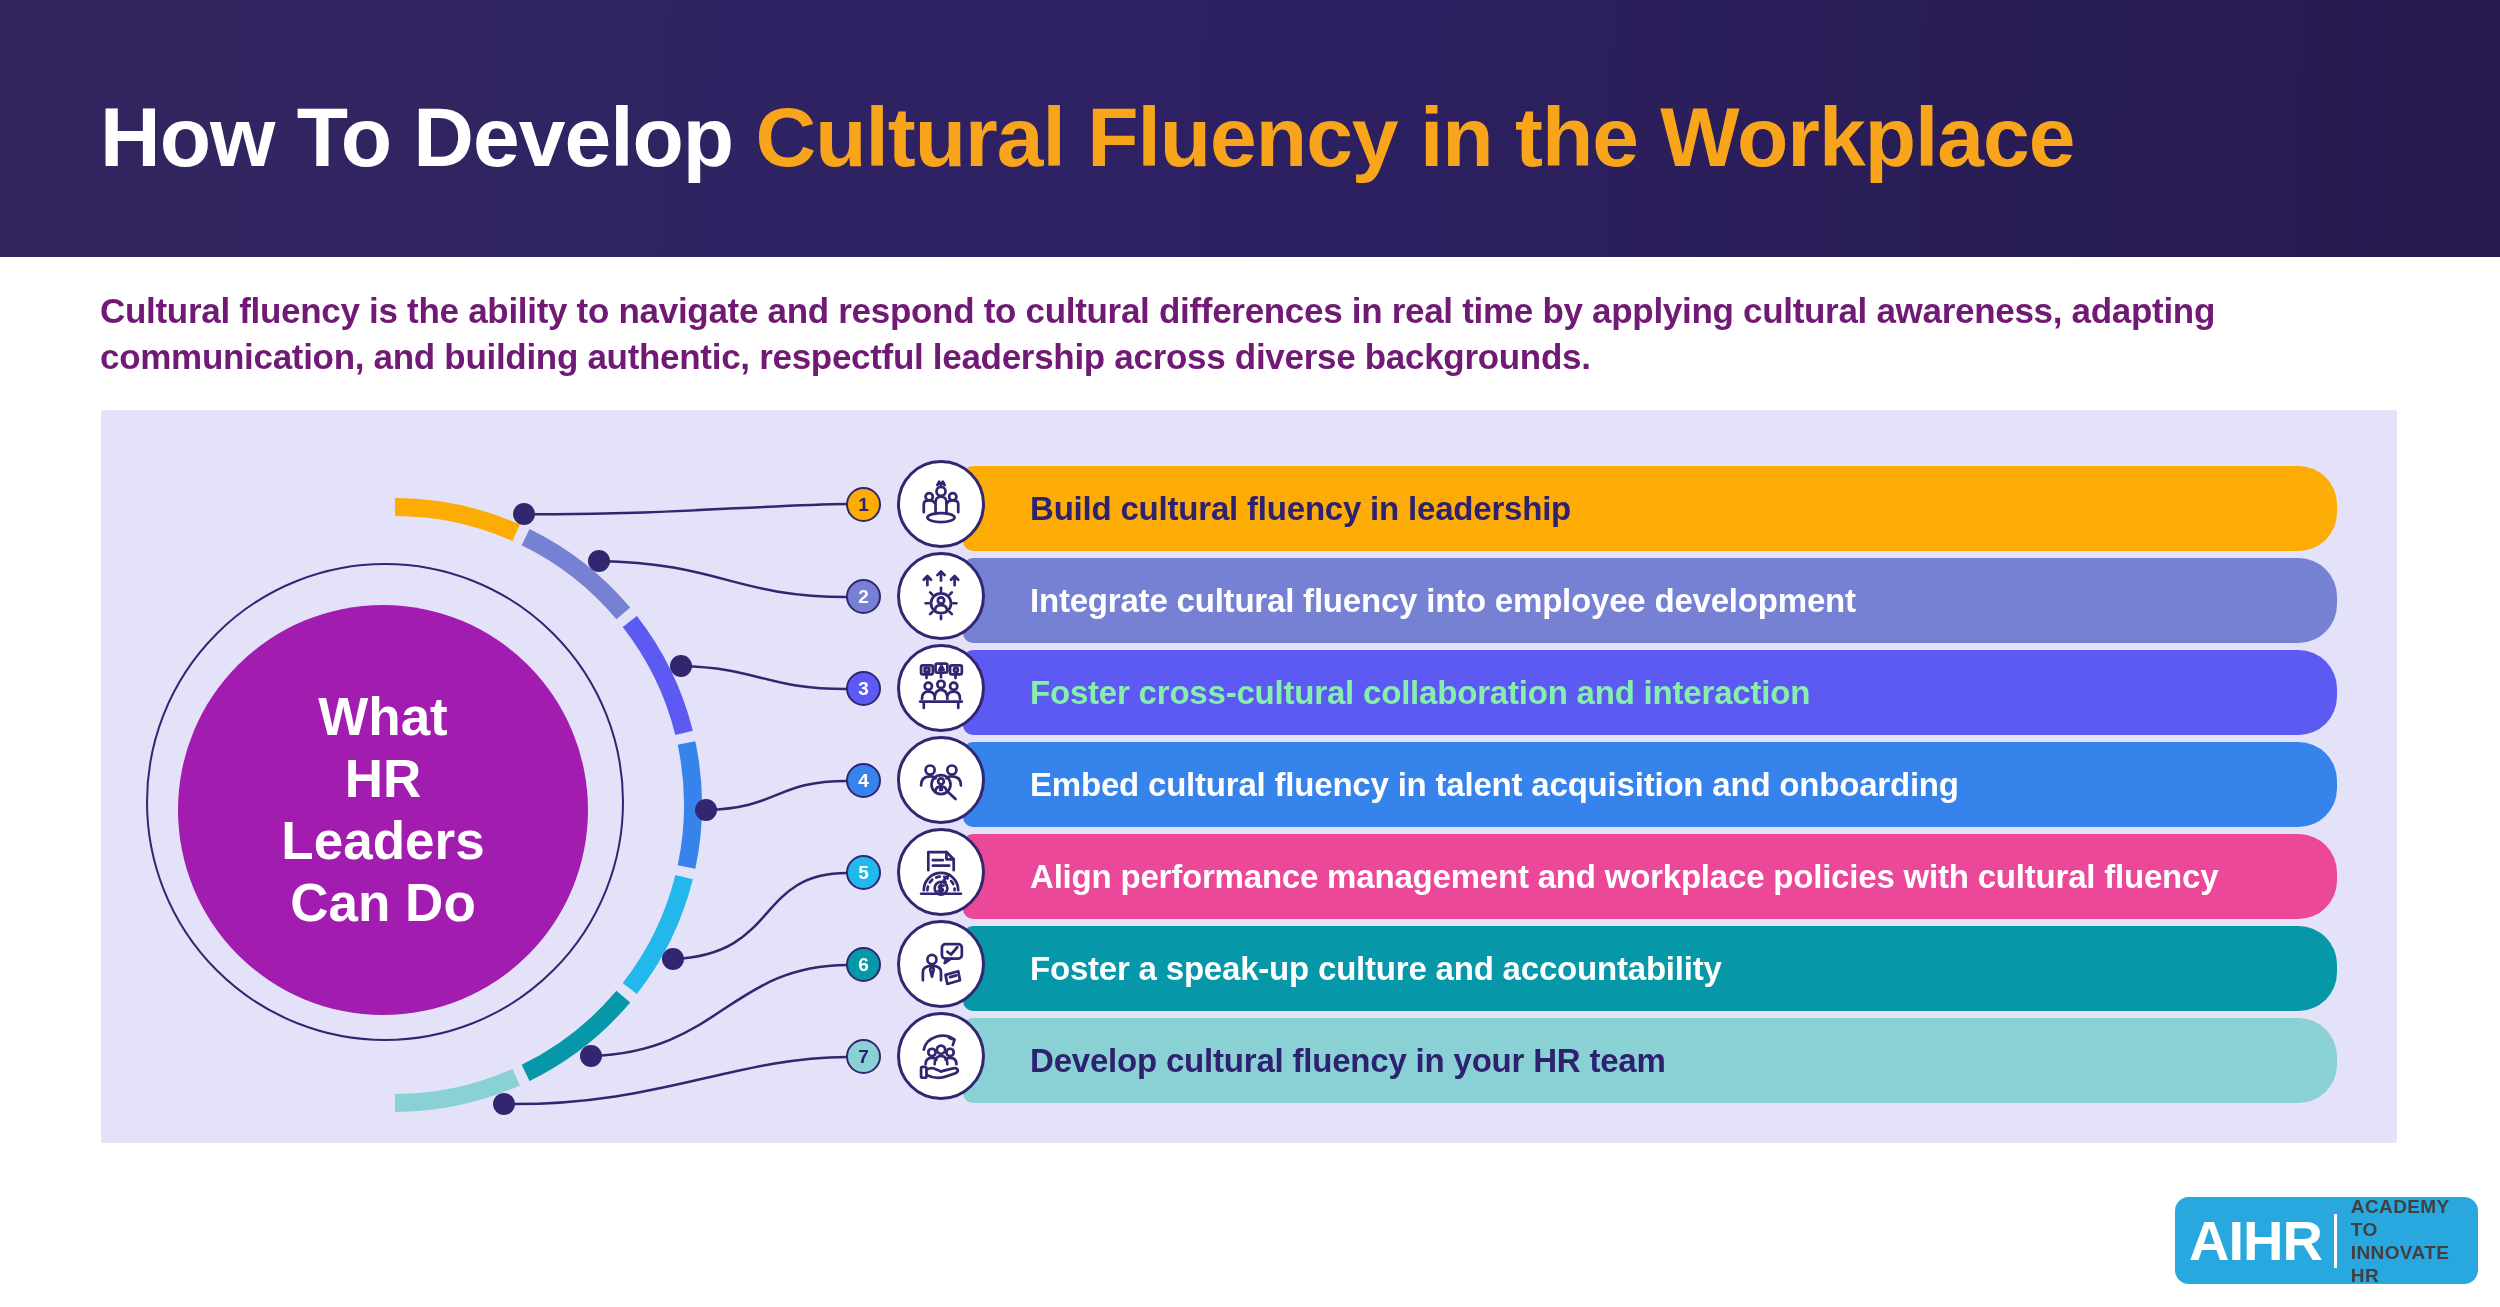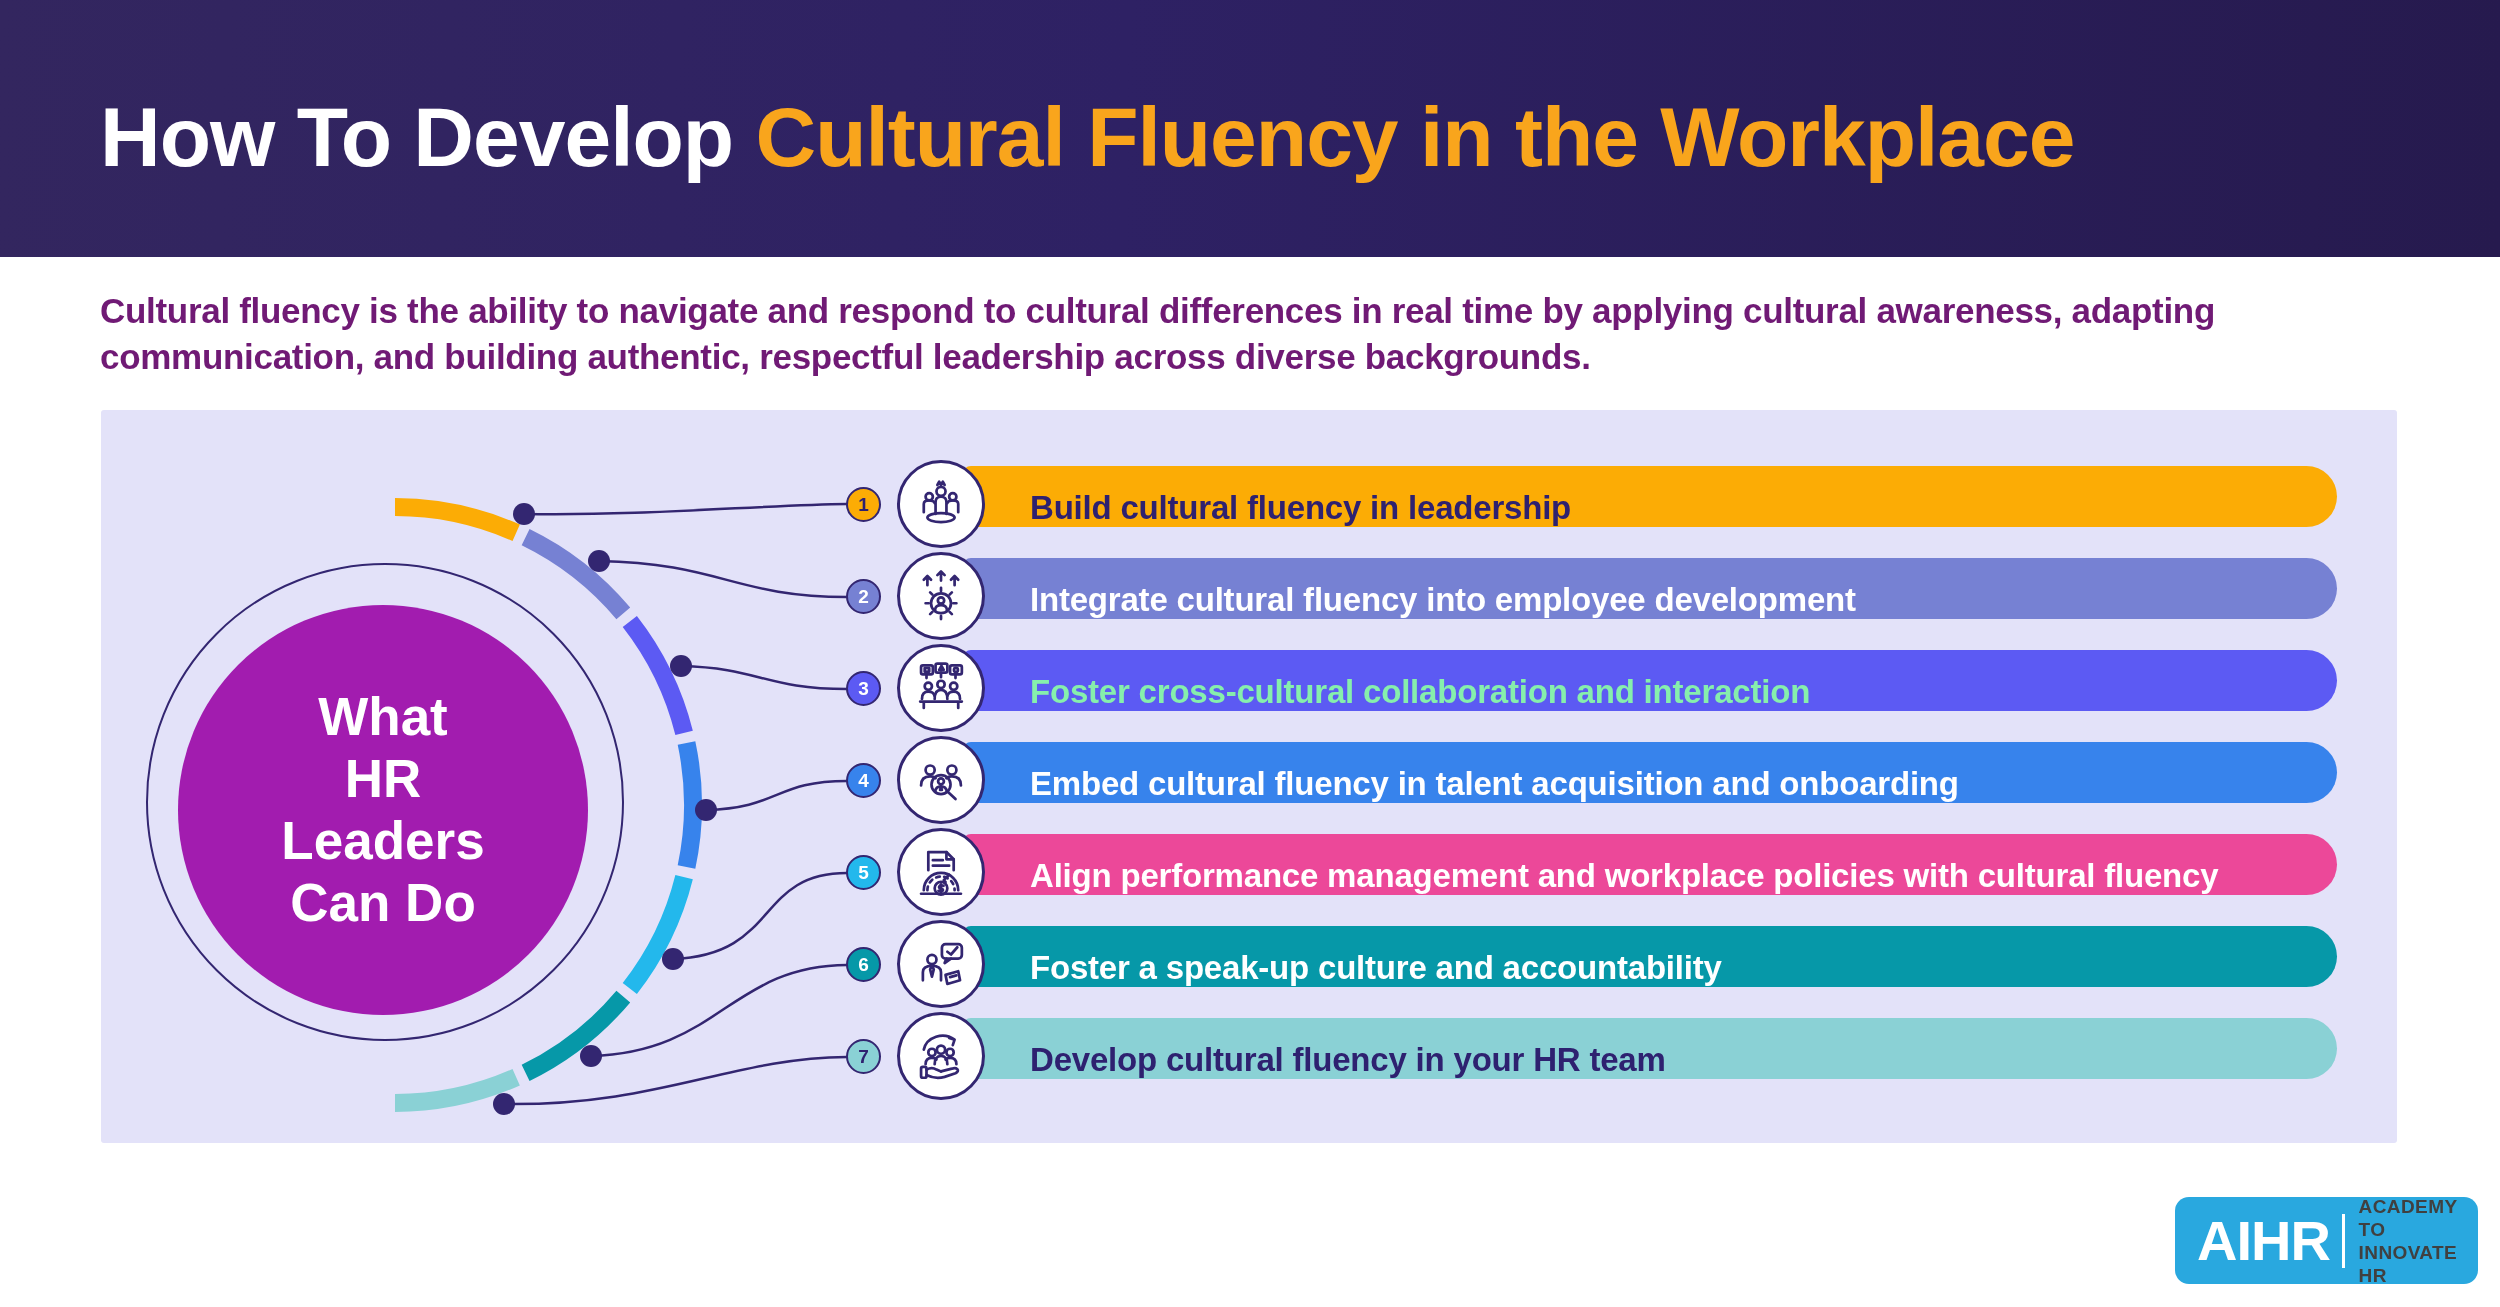--- a/index.html
+++ b/index.html
@@ -30,38 +30,38 @@
 
   
   .hub { position:absolute; left:178px; top:605px; width:410px; height:410px;
          background:#a21caf; border-radius:50%;
          display:flex; flex-direction:column; align-items:center; justify-content:center;
          text-align:center; }
   .hub span { display:block; color:#ffffff; font-size:53px; font-weight:700; line-height:62px; }
 
   
   .row { position:absolute; left:0; width:2500px; height:0; }
-  .bar { position:absolute; left:963px; top:0; width:1374px; height:61px;
+  .bar { position:absolute; left:963px; top:0; width:1374px; height:85px;
          border-radius:10px 38.5px 38.5px 10px;
-         display:flex; align-items:flex-end; padding-left:67px; }
+         display:flex; align-items:center; padding-left:67px; }
   .bar .bar-label { font-size:33px; font-weight:700; letter-spacing:-0.2px; white-space:nowrap; }
   .icon-circle { position:absolute; left:897px; top:-6px; width:88px; height:88px;
                  background:#ffffff; border:3px solid #332671; border-radius:50%;
                  display:flex; align-items:center; justify-content:center; }
   .icon-circle svg { width:58px; height:58px; stroke:#332671; fill:none;
                      stroke-width:3; stroke-linecap:round; stroke-linejoin:round; }
   .badge { position:absolute; left:846px; top:21px; width:35px; height:35px;
            border:2.5px solid #332671; border-radius:50%;
            display:flex; align-items:center; justify-content:center;
            font-size:19px; font-weight:700; }
 
   
   .logo { position:absolute; left:2175px; top:1197px; width:303px; height:87px;
           background:#29a8df; border-radius:14px; display:flex; align-items:center;
-          padding-left:22px; }
+          padding-left:14px; }
   .logo-name { color:#ffffff; font-size:56px; font-weight:800; letter-spacing:-1px; line-height:1; }
   .logo-div { width:3px; height:54px; background:#ffffff; margin:0 14px 0 12px; }
   .logo-tag { color:#404040; font-size:19px; font-weight:800; line-height:23px; letter-spacing:0.4px; }
   .logo-tag span { display:block; }
 </style>
 </head>
 <body>
 
 <div class="stage">
 

